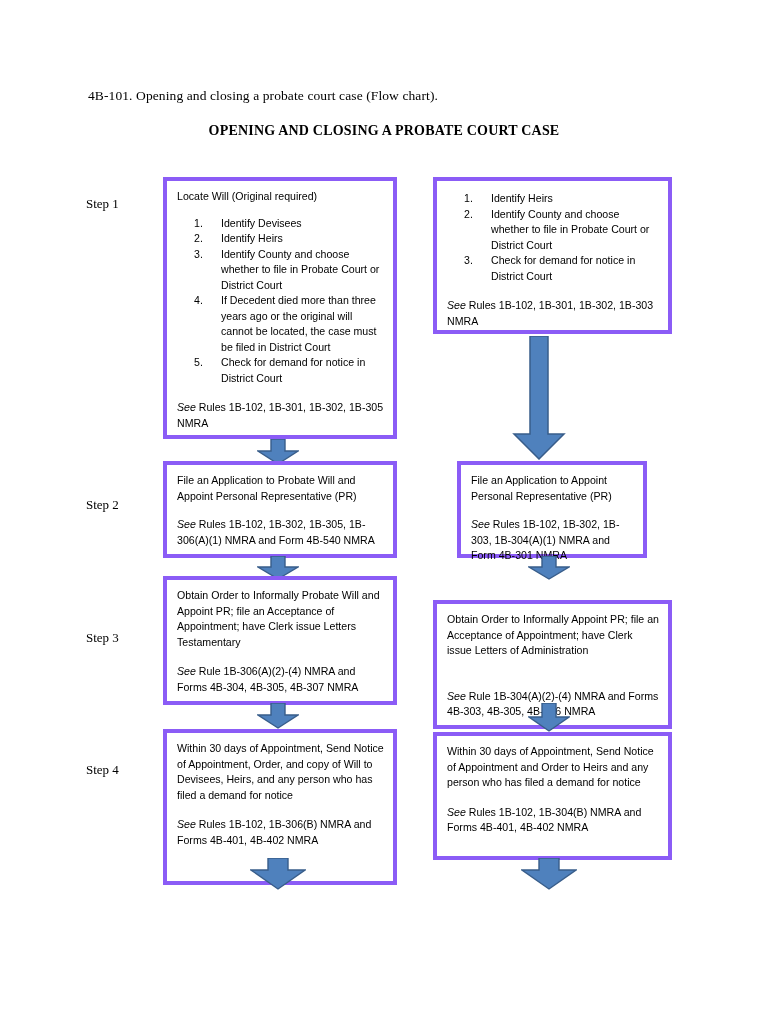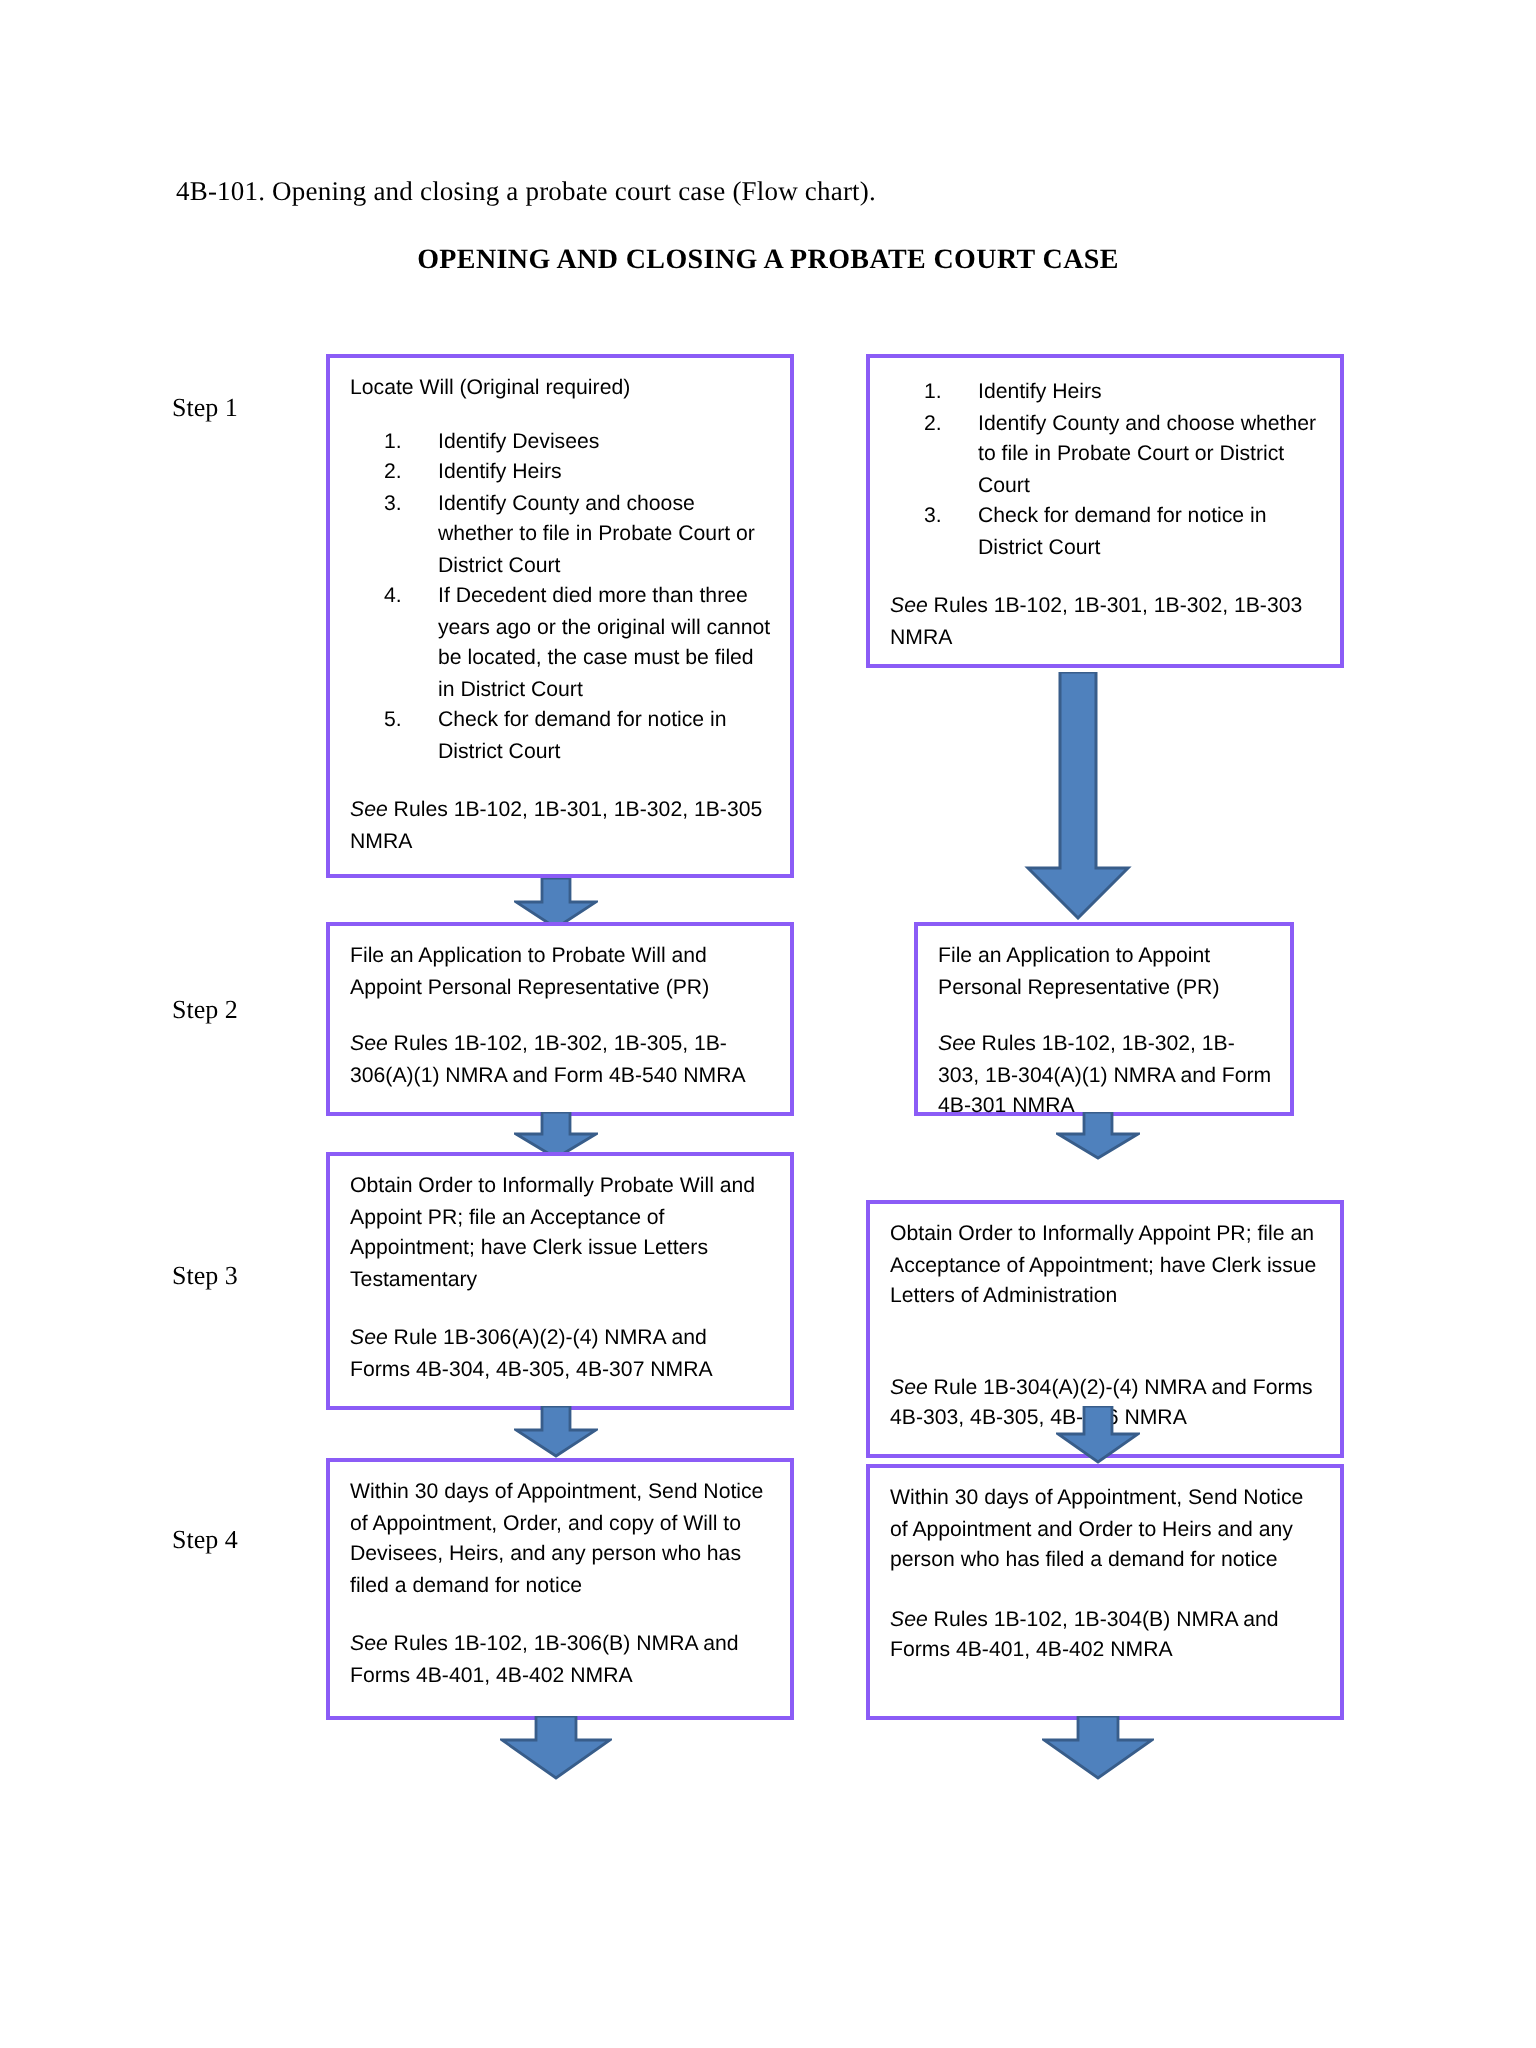--- a/index.html
+++ b/index.html
@@ -59,21 +59,21 @@
     font-weight: normal;
     font-size: 13px;
     color: #000;
     text-align: left;
   }
 
   
   .box {
     position: absolute;
     box-sizing: border-box;
-    border: 2px solid #8b5cf6;
+    border: 4px solid #8b5cf6;
     background: #ffffff;
     font-size: 10.6px;
     line-height: 15.5px;
     color: #000;
     padding: 8px 9px 8px 10px;
   }
   .box .lead { margin: 0; }
   .box ol.items {
     margin: 11px 0 0 0;
     padding: 0 0 0 44px;
@@ -155,21 +155,21 @@
   <p class="lead">Obtain Order to Informally Probate Will and Appoint PR; file an Acceptance of Appointment; have Clerk issue Letters Testamentary</p>
   <p class="cite"><span class="see">See </span><span>Rule 1B-306(A)(2)-(4) NMRA and Forms 4B-304, 4B-305, 4B-307 NMRA</span></p>
 </div>
 
 <div class="arrow" style="left:257px; top:703px;">
   <svg width="42" height="26" viewBox="0 0 42 26">
     <polygon points="14,0 28,0 28,12 41,12 21,25 1,12 14,12" fill="#4f81bd" stroke="#385d8a" stroke-width="1.4" stroke-linejoin="miter"></polygon>
   </svg>
 </div>
 
-<div class="box" style="left:163px; top:729px; width:234px; height:131px;">
+<div class="box" style="left:163px; top:729px; width:234px; height:156px;">
   <p class="lead">Within 30 days of Appointment, Send Notice of Appointment, Order, and copy of Will to Devisees, Heirs, and any person who has filed a demand for notice</p>
   <p class="cite"><span class="see">See </span><span>Rules 1B-102, 1B-306(B) NMRA and Forms 4B-401, 4B-402 NMRA</span></p>
 </div>
 
 <div class="arrow" style="left:250px; top:858px;">
   <svg width="56" height="32" viewBox="0 0 56 32">
     <polygon points="18,0 38,0 38,12 55,12 28,31 1,12 18,12" fill="#4f81bd" stroke="#385d8a" stroke-width="1.4" stroke-linejoin="miter"></polygon>
   </svg>
 </div>
 

